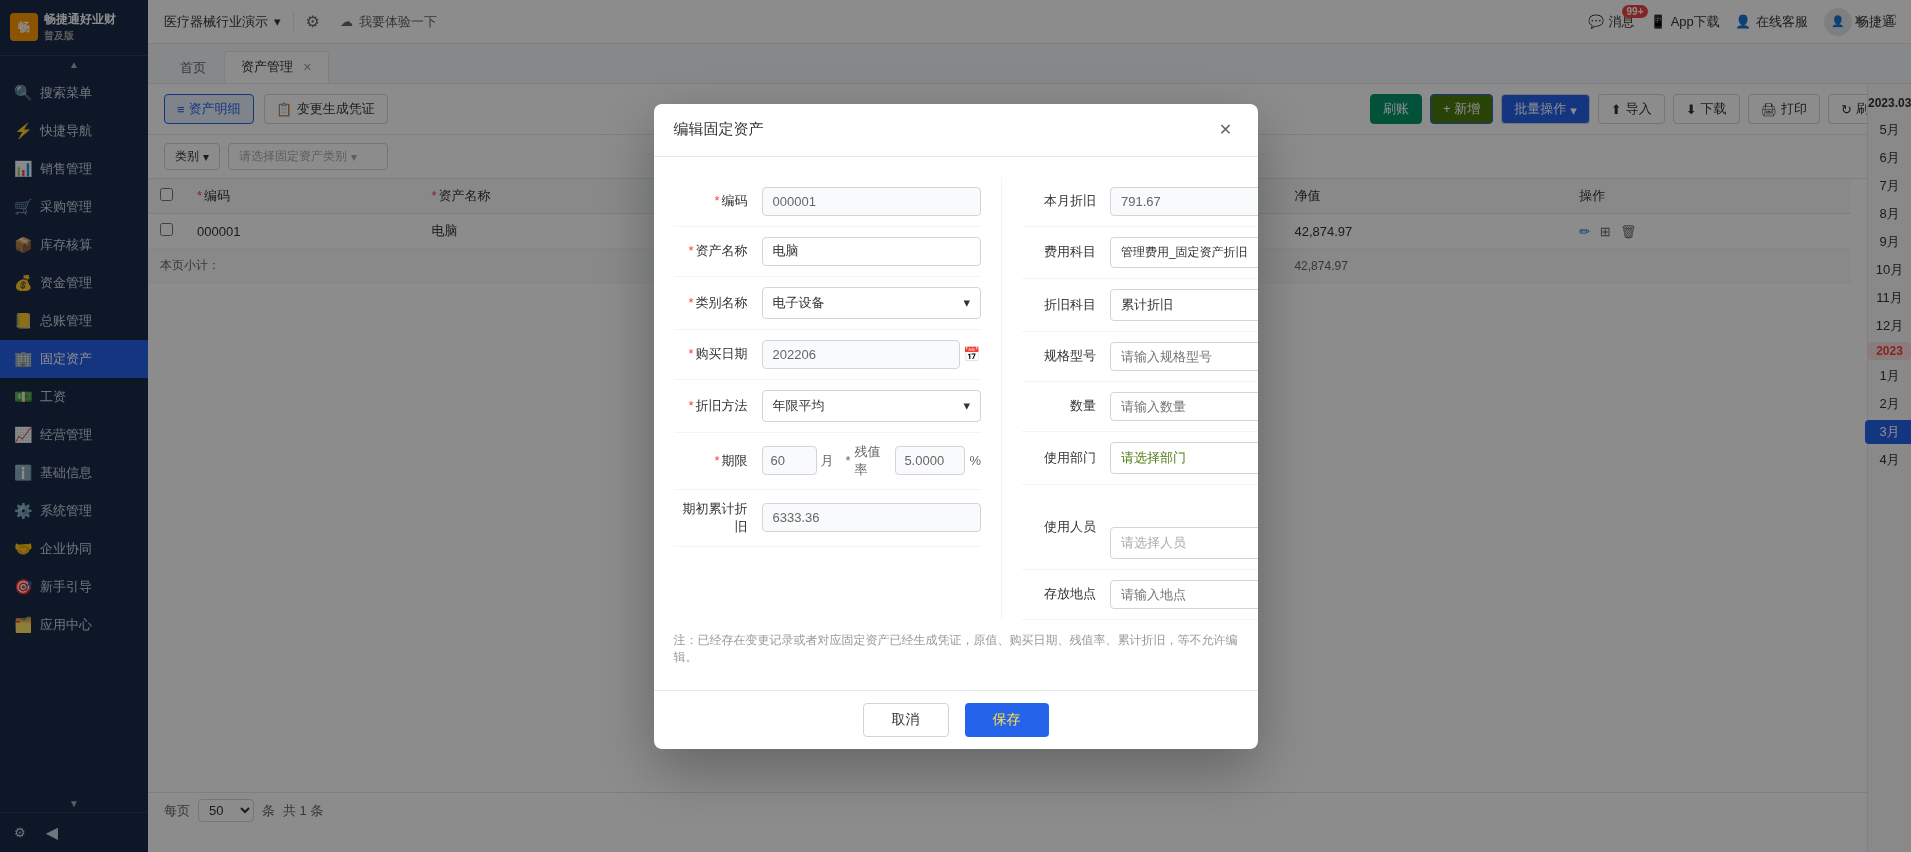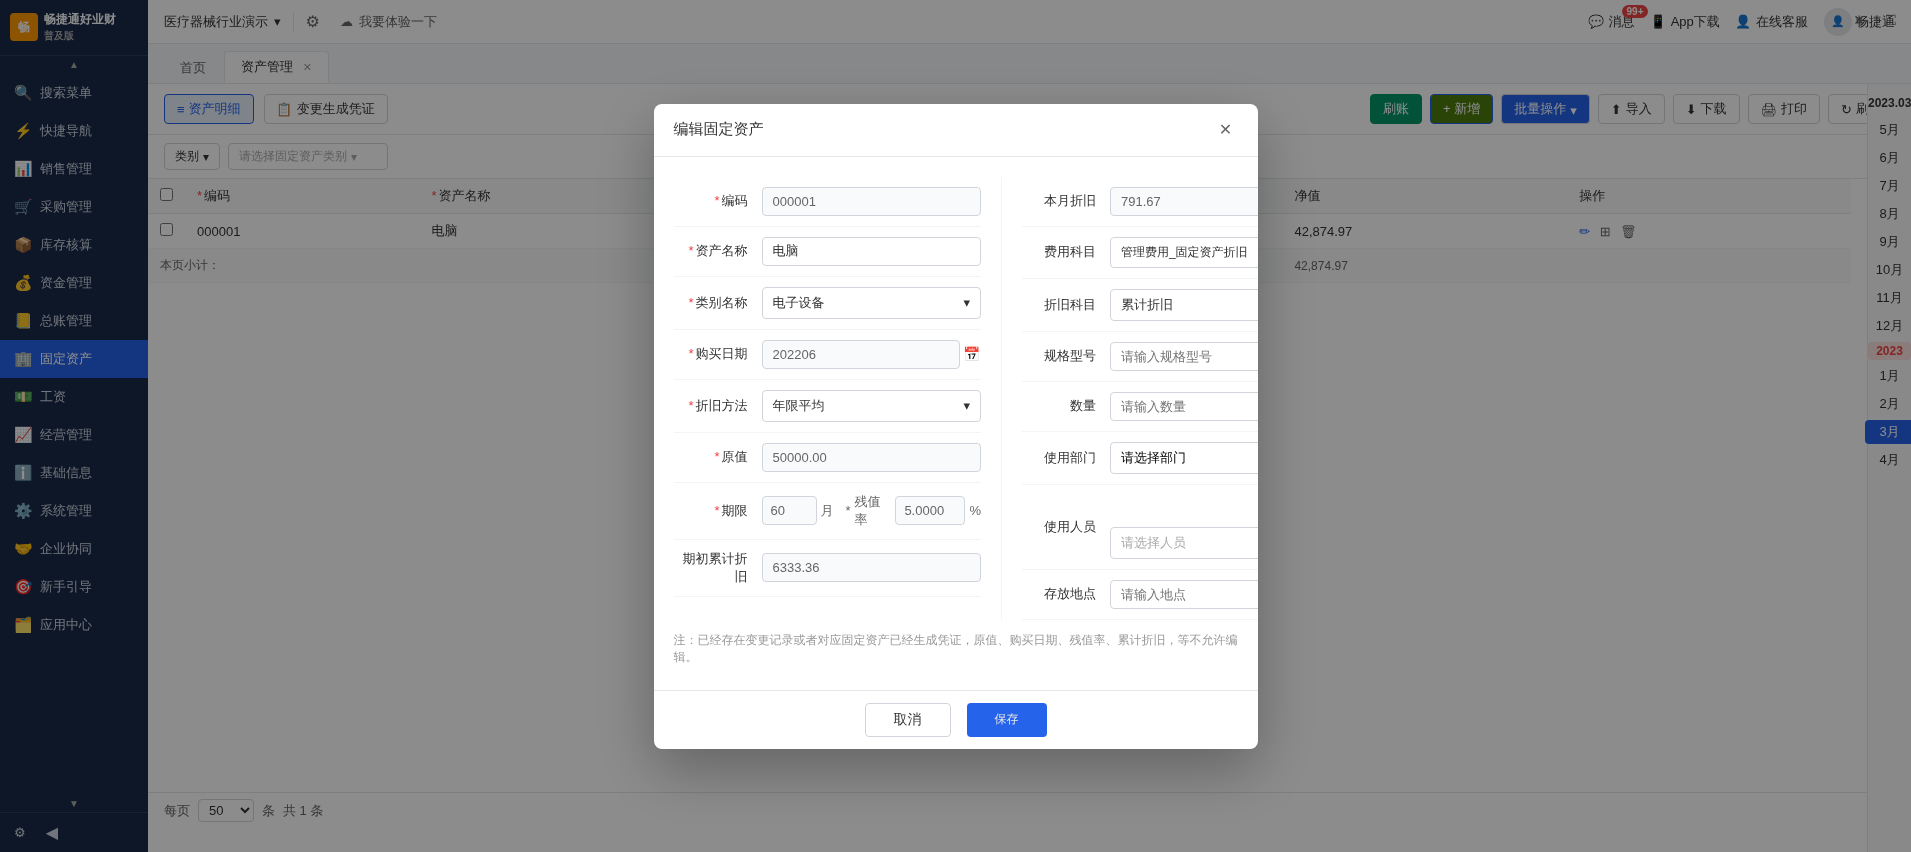--- a/index.html
+++ b/index.html
@@ -266,21 +266,21 @@
       padding: 12px 20px;
       border-top: 1px solid #e5e7eb;
       display: flex; justify-content: center; gap: 16px;
     }
     .btn-cancel {
       padding: 7px 28px; border: 1px solid #d1d5db; border-radius: 4px;
       background: #fff; color: #333; font-size: 14px; cursor: pointer;
     }
     .btn-save {
       padding: 7px 28px; border: none; border-radius: 4px;
-      background: #2563eb; color: #e5e5e5; font-size: 12px; cursor: pointer; text-align: center;
+      background: #2563eb; color: #fde047; font-size: 14px; cursor: pointer; text-align: center;
     }
     .col-left { padding-right: 20px; border-right: 1px solid #f3f4f6; }
     .col-right { padding-left: 20px; }
 
     
     .year-header {
       font-size: 12px; font-weight: bold; color: #333;
       padding: 4px 0; text-align: center; width: 100%;
     }
 
@@ -627,26 +627,20 @@
             <div class="form-label">
               <span class="req">*</span><span>折旧方法</span>
             </div>
             <div class="form-select">
               <span>年限平均</span>
               <span>▾</span>
             </div>
           </div>
           <div class="form-row">
             <div class="form-label">
-              <span class="req">*</span><span>原值</span>
-            </div>
-            <input class="form-input readonly" type="text" readonly="" value="50000.00" style="">
-          </div>
-          <div class="form-row">
-            <div class="form-label">
               <span class="req">*</span><span>期限</span>
             </div>
             <div class="form-input-wrap">
               <input class="form-input-short form-input readonly" type="text" readonly="" style="width: 55px;" value="60">
               <span class="form-unit">月</span>
               <span class="form-unit req" style="margin-left:8px;">* </span>
               <span class="form-unit">残值率</span>
               <input class="form-input-short form-input readonly" type="text" readonly="" style="width: 70px; margin-left: 4px;" value="5.0000">
               <span class="form-unit">%</span>
             </div>
@@ -693,21 +687,21 @@
           <div class="form-row">
             <div class="form-label">
               <span>数量</span>
             </div>
             <input class="form-input" type="text" placeholder="请输入数量" style="">
           </div>
           <div class="form-row">
             <div class="form-label">
               <span>使用部门</span>
             </div>
-            <div class="form-select" style="color:#000000;">
+            <div class="form-select" style="color:#4d7c0f;">
               <span>请选择部门</span>
               <span>▾</span>
             </div>
           </div>
           <div class="form-row">
             <div class="form-label">
               <span>使用人员</span>
             </div>
             <div class="form-select" style="color:#aaa;margin-top:32px;">
               <span>请选择人员</span>

